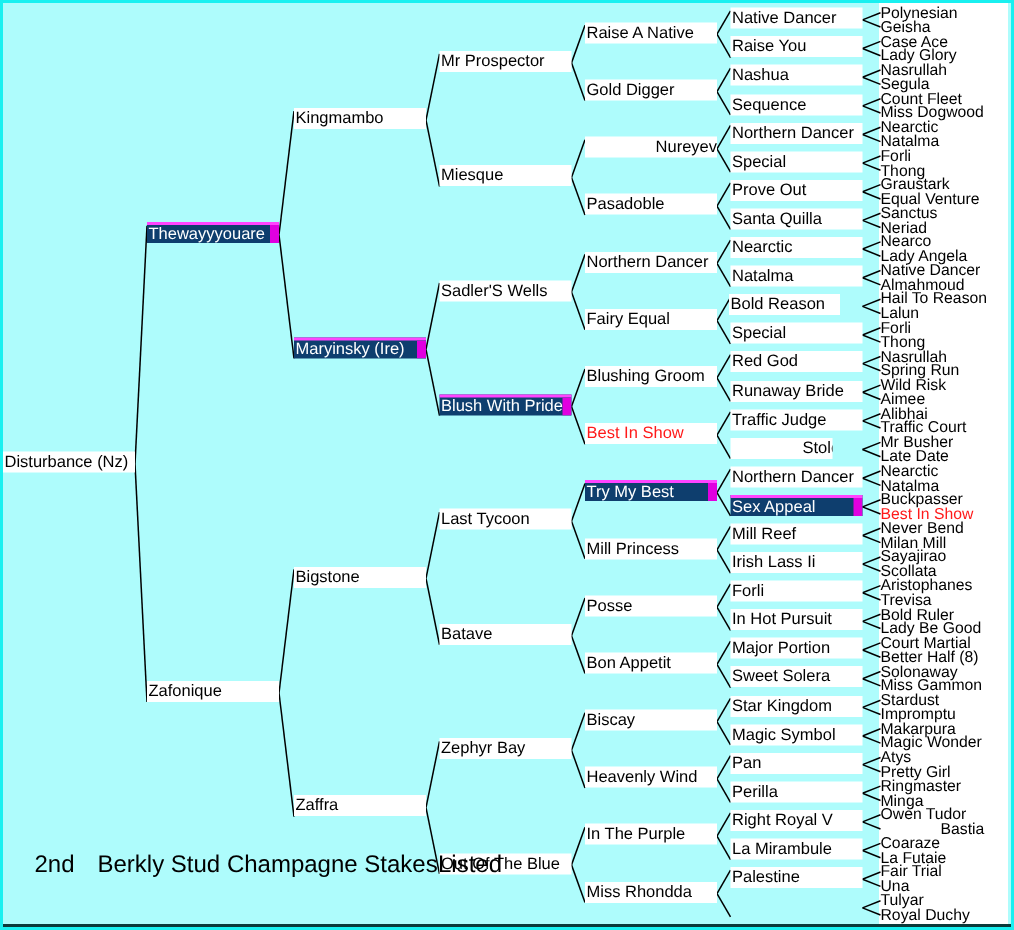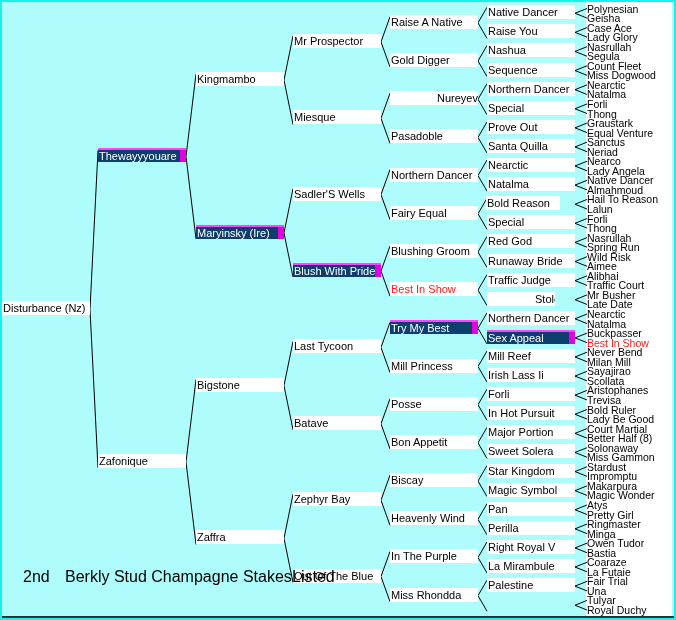--- a/index.html
+++ b/index.html
@@ -265,21 +265,21 @@
     <div class="g7" style="top: 452.238px;">Miss Gammon</div>
     <div class="g7" style="top: 461.786px;">Stardust</div>
     <div class="g7" style="top: 471.333px;">Impromptu</div>
     <div class="g7" style="top: 480.881px;">Makarpura</div>
     <div class="g7" style="top: 490.429px;">Magic Wonder</div>
     <div class="g7" style="top: 499.976px;">Atys</div>
     <div class="g7" style="top: 509.524px;">Pretty Girl</div>
     <div class="g7" style="top: 519.071px;">Ringmaster</div>
     <div class="g7" style="top: 528.619px;">Minga</div>
     <div class="g7" style="top: 538.167px;">Owen Tudor</div>
-    <div class="g7" style="top: 547.714px;">Bastia</div>
+    <div class="g7" style="top: 547.714px; padding-left: 40px;">Bastia</div>
     <div class="g7" style="top: 557.262px;">Coaraze</div>
     <div class="g7" style="top: 566.81px;">La Futaie</div>
     <div class="g7" style="top: 576.357px;">Fair Trial</div>
     <div class="g7" style="top: 585.905px;">Una</div>
     <div class="g7" style="top: 595.452px;">Tulyar</div>
     <div class="g7" style="top: 605px;">Royal Duchy</div>
   </div>
 
 <div class="foot" style="left:23px">2nd</div>
 <div class="foot" style="left:65px">Berkly Stud Champagne Stakes</div>

